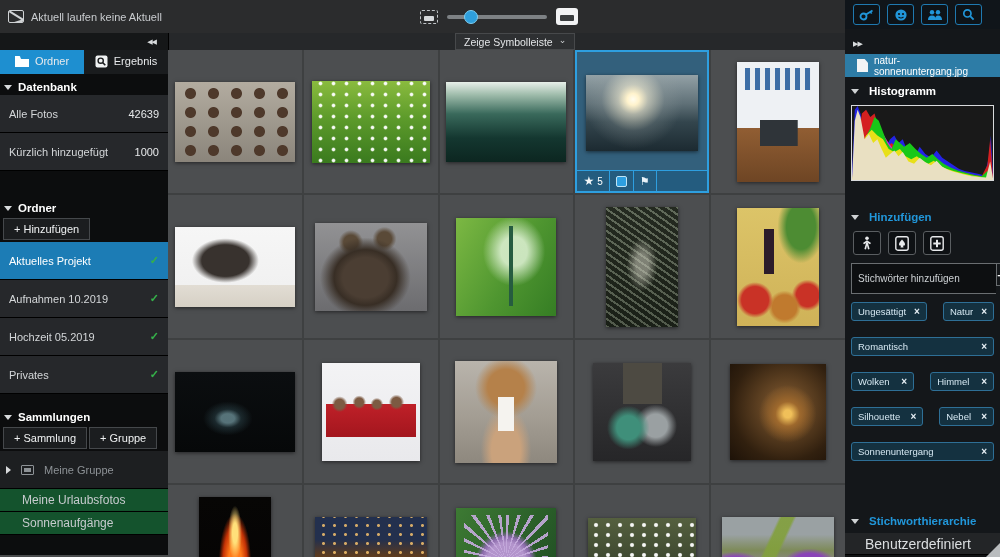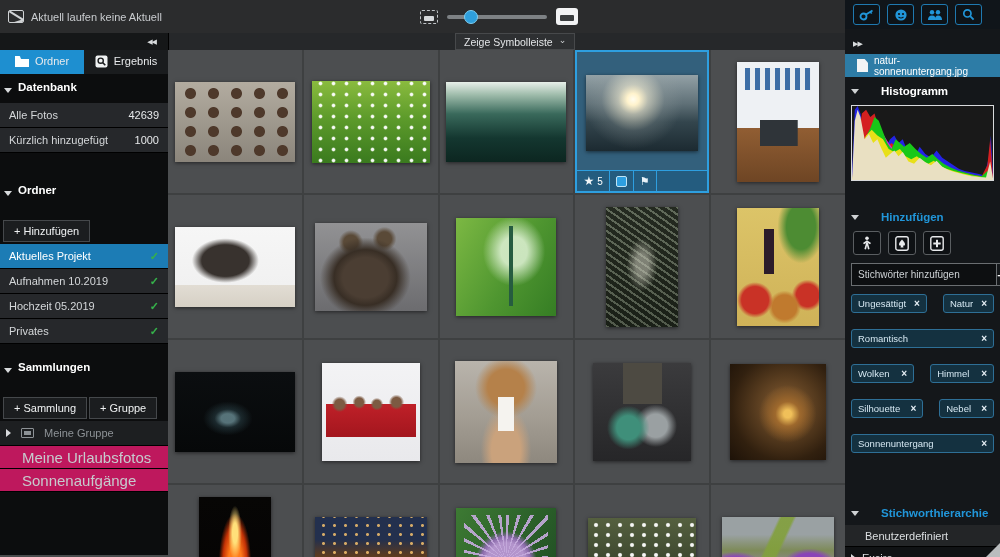--- a/index.html
+++ b/index.html
@@ -33,41 +33,41 @@
   .view-dropdown { position:absolute; left:286px; top:0px; height:17px; padding:0 8px; background:#2e3032;
     border:1px solid #47494b; color:#e3e5e7; font-size:10.5px; display:flex; align-items:center; gap:6px; }
   .chev { font-size:9px; color:#cfd2d4; margin-top:-3px; }
 
   
   #left { position:absolute; left:0; top:48px; width:168px; height:507px; background:#0c0d0e; z-index:4; }
   .tabs { display:flex; height:26px; }
   .tab { flex:1; display:flex; align-items:center; justify-content:center; gap:6px;
     font-size:11px; color:#e8eaec; background:#1a1c1e; cursor:pointer; }
   .tab.active { background:#1e8fd0; }
-  .sec-header { display:flex; align-items:flex-end; gap:6px; padding:7px 6px 10px 4px; color:#fff;
+  .sec-header { display:flex; align-items:center; gap:6px; padding:7px 6px 2px 4px; color:#fff;
     font-size:11.5px; font-weight:bold; }
   .caret-down { width:0; height:0; border-left:4px solid transparent; border-right:4px solid transparent;
     border-top:5px solid #d8dadc; }
   .caret-right { width:0; height:0; border-top:4px solid transparent; border-bottom:4px solid transparent;
     border-left:5px solid #d8dadc; }
-  .side-item { height:25px; background:#26282b; border-bottom:1px solid #000; display:flex;
+  .side-item { height:38px; background:#26282b; border-bottom:1px solid #000; display:flex;
     align-items:center; padding:0 9px; color:#d4d7d9; font-size:11px; cursor:pointer; }
   .side-item .val { margin-left:auto; color:#e6e8ea; }
   .side-item.sel { background:#1c7cb5; color:#fff; }
   .check { margin-left:auto; color:#35b14a; font-size:11px; font-weight:bold; }
   .side-btn { display:inline-flex; align-items:center; gap:4px; background:#1b1d1f; border:1px solid #45484b;
     color:#f0f2f3; font-size:11px; padding:4px 10px; cursor:pointer; }
-  .btn-row { display:flex; gap:2px; padding:2px 0 2px 3px;margin-top:12px; }
+  .btn-row { display:flex; gap:2px; padding:2px 0 2px 3px; }
   .toggle-row { display:flex; align-items:center; gap:6px; padding:5px 4px; border-bottom:1px solid #000; }
   .toggle { width:26px; height:11px; border-radius:6px; background:#13608f; position:relative; flex:0 0 auto; cursor:pointer; }
   .toggle:after { content:""; position:absolute; right:0px; top:-2px; width:14px; height:14px; border-radius:50%;
     background:#2fa3e3; border:1px solid #8ed2f2; }
   .toggle-label { color:#cfd3d6; font-size:9px; }
-  .sub-item { height:23px; background:#be185d; border-bottom:1px solid #000; display:flex; align-items:center;
-    padding:0 9px 0 22px; color:#c7cbce; font-size:15px; cursor:pointer; }
+  .sub-item { height:23px; background:#14532d; border-bottom:1px solid #000; display:flex; align-items:center;
+    padding:0 9px 0 22px; color:#c7cbce; font-size:12px; cursor:pointer; }
   .group-item { color:#8d9296; padding-left:6px; gap:5px; background:#1d1f21; }
   .group-icon { width:13px; height:10px; border:1px solid #8d9296; border-radius:1px; position:relative; }
   .group-icon:before { content:""; position:absolute; left:2px; top:2px; width:7px; height:4px; background:#8d9296; }
 
   
   #center { position:absolute; left:168px; top:50px; width:677px; height:507px; background:#3e4041; overflow:hidden; }
   .grid { display:grid; grid-template-columns:repeat(5, 1fr); grid-auto-rows:143px; gap:2px; }
   .cell { background:#4c4e50; display:flex; align-items:center; justify-content:center; position:relative; cursor:pointer; }
   .ph { box-shadow:0 1px 4px rgba(0,0,0,.55); }
   .cell.selected { border:2px solid #2e9fe0; background:#33607c; }
@@ -167,41 +167,41 @@
   #right { position:absolute; left:845px; top:0; width:155px; height:557px; background:#14171a; z-index:6; }
   .r-toolbar { display:flex; gap:7px; padding:4px 0 4px 8px; background:#10151a; }
   .r-btn { width:27px; height:21px; border:1px solid #1f79b0; border-radius:3px; background:#0d1318;
     display:flex; align-items:center; justify-content:center; color:#2196d9; cursor:pointer; }
   .expand-row { padding:3px 0 2px 8px; }
   .expand-glyph { color:#d7dadc; font-size:7px; letter-spacing:-1px; cursor:pointer; }
   .file-row { margin-top:2px; height:23px; background:#2d7ca6; display:flex; align-items:center; gap:6px;
     padding:0 8px 0 12px; color:#fff; font-size:10px; cursor:pointer; }
   .file-icon { width:11px; height:13px; background:#f2f4f5; position:relative; flex:0 0 auto;
     clip-path:polygon(0 0, 70% 0, 100% 28%, 100% 100%, 0 100%); }
-  .r-header { display:flex; align-items:center; gap:22px; padding:8px 8px 6px 6px; font-size:11.5px; font-weight:bold; }
+  .r-header { display:flex; align-items:center; gap:10px; padding:8px 8px 6px 6px; font-size:11.5px; font-weight:bold; }
   .r-header.white { color:#fff; }
   .r-header.blue { color:#2196d9; }
   .r-header .caret-down { border-top-color:#cfd2d4; }
   .hist-box { margin:2px 6px 0 6px; border:1px solid #d8dadc; background:#191919; height:76px; }
   .hist-box svg { display:block; width:100%; height:100%; }
   .kw-btns { display:flex; gap:7px; padding:2px 0 4px 8px; }
   .kw-btn { width:28px; height:24px; border:1px solid #5a5e61; border-radius:3px; background:#0e1114;
     display:flex; align-items:center; justify-content:center; color:#e8eaec; cursor:pointer; }
   .kw-input-row { display:flex; margin:4px 6px 0 6px; }
-  .kw-input { flex:1; height:23px; background:#0d0f11; border:1px solid #6a6e71; border-right:none;
+  .kw-input { flex:1; height:31px; background:#0d0f11; border:1px solid #6a6e71; border-right:none;
     color:#cdd1d4; font-size:10px; padding:0 6px; font-family:"Liberation Sans", sans-serif; }
   .kw-input::placeholder { color:#cdd1d4; }
   .kw-plus { width:24px; height:23px; border:1px solid #6a6e71; background:#15181b; color:#fff;
     font-size:15px; display:flex; align-items:center; justify-content:center; cursor:pointer; }
   .chips { display:flex; flex-wrap:wrap; gap:16px; padding:8px 6px 0 6px; }
   .chip { display:flex; align-items:center; gap:6px; background:#143140; border:1px solid #2e6f96;
     border-radius:3px; color:#d5e7f1; font-size:9.5px; padding:3px 6px; flex:1 0 auto; justify-content:space-between; cursor:pointer; }
   .chip-x { color:#e8f1f7; font-size:10px; font-weight:bold; cursor:pointer; }
   .hier-item { height:22px; background:#232527; border-bottom:1px solid #000; display:flex; align-items:center;
-    padding:0 8px 0 20px; color:#dcdfe1; font-size:11px; cursor:pointer; }
+    padding:0 8px 0 20px; color:#dcdfe1; font-size:14px; cursor:pointer; }
   .hier-item.root { background:#101214; padding-left:6px; gap:6px; }
   .resize-corner { position:absolute; right:0; bottom:0; width:0; height:0;
     border-bottom:14px solid #b9bcbe; border-left:14px solid transparent; }
   svg.ic { display:block; }
 </style>
 </head>
 <body>
 
 <div id="topbar">
   <div class="status-wrap">

